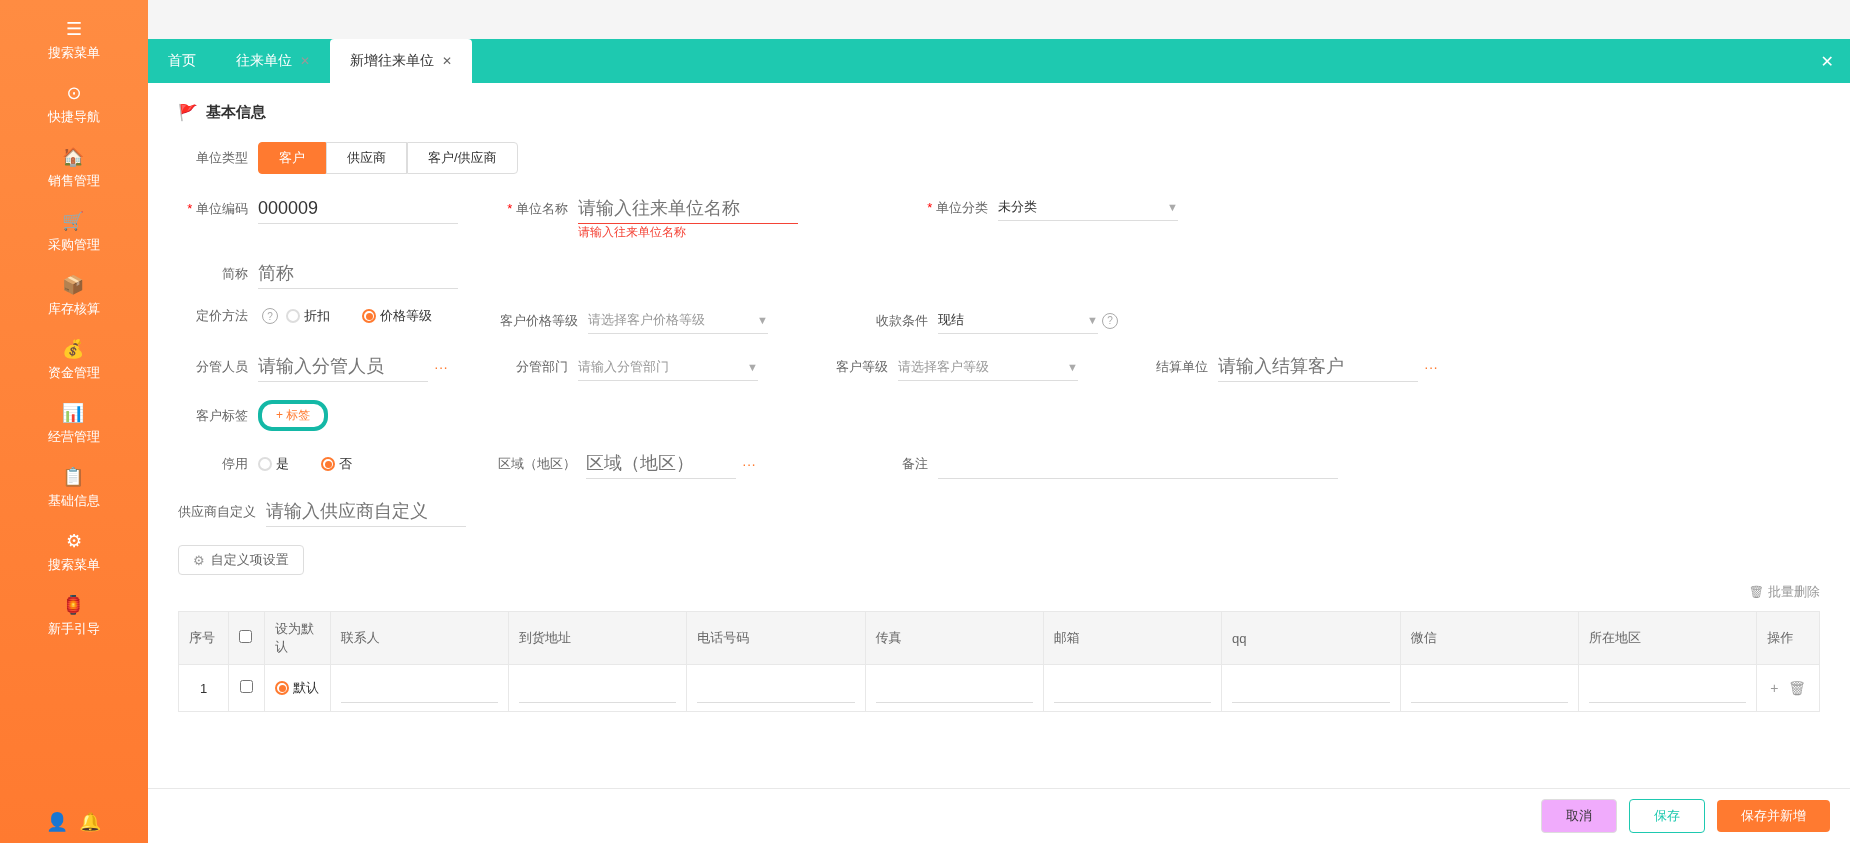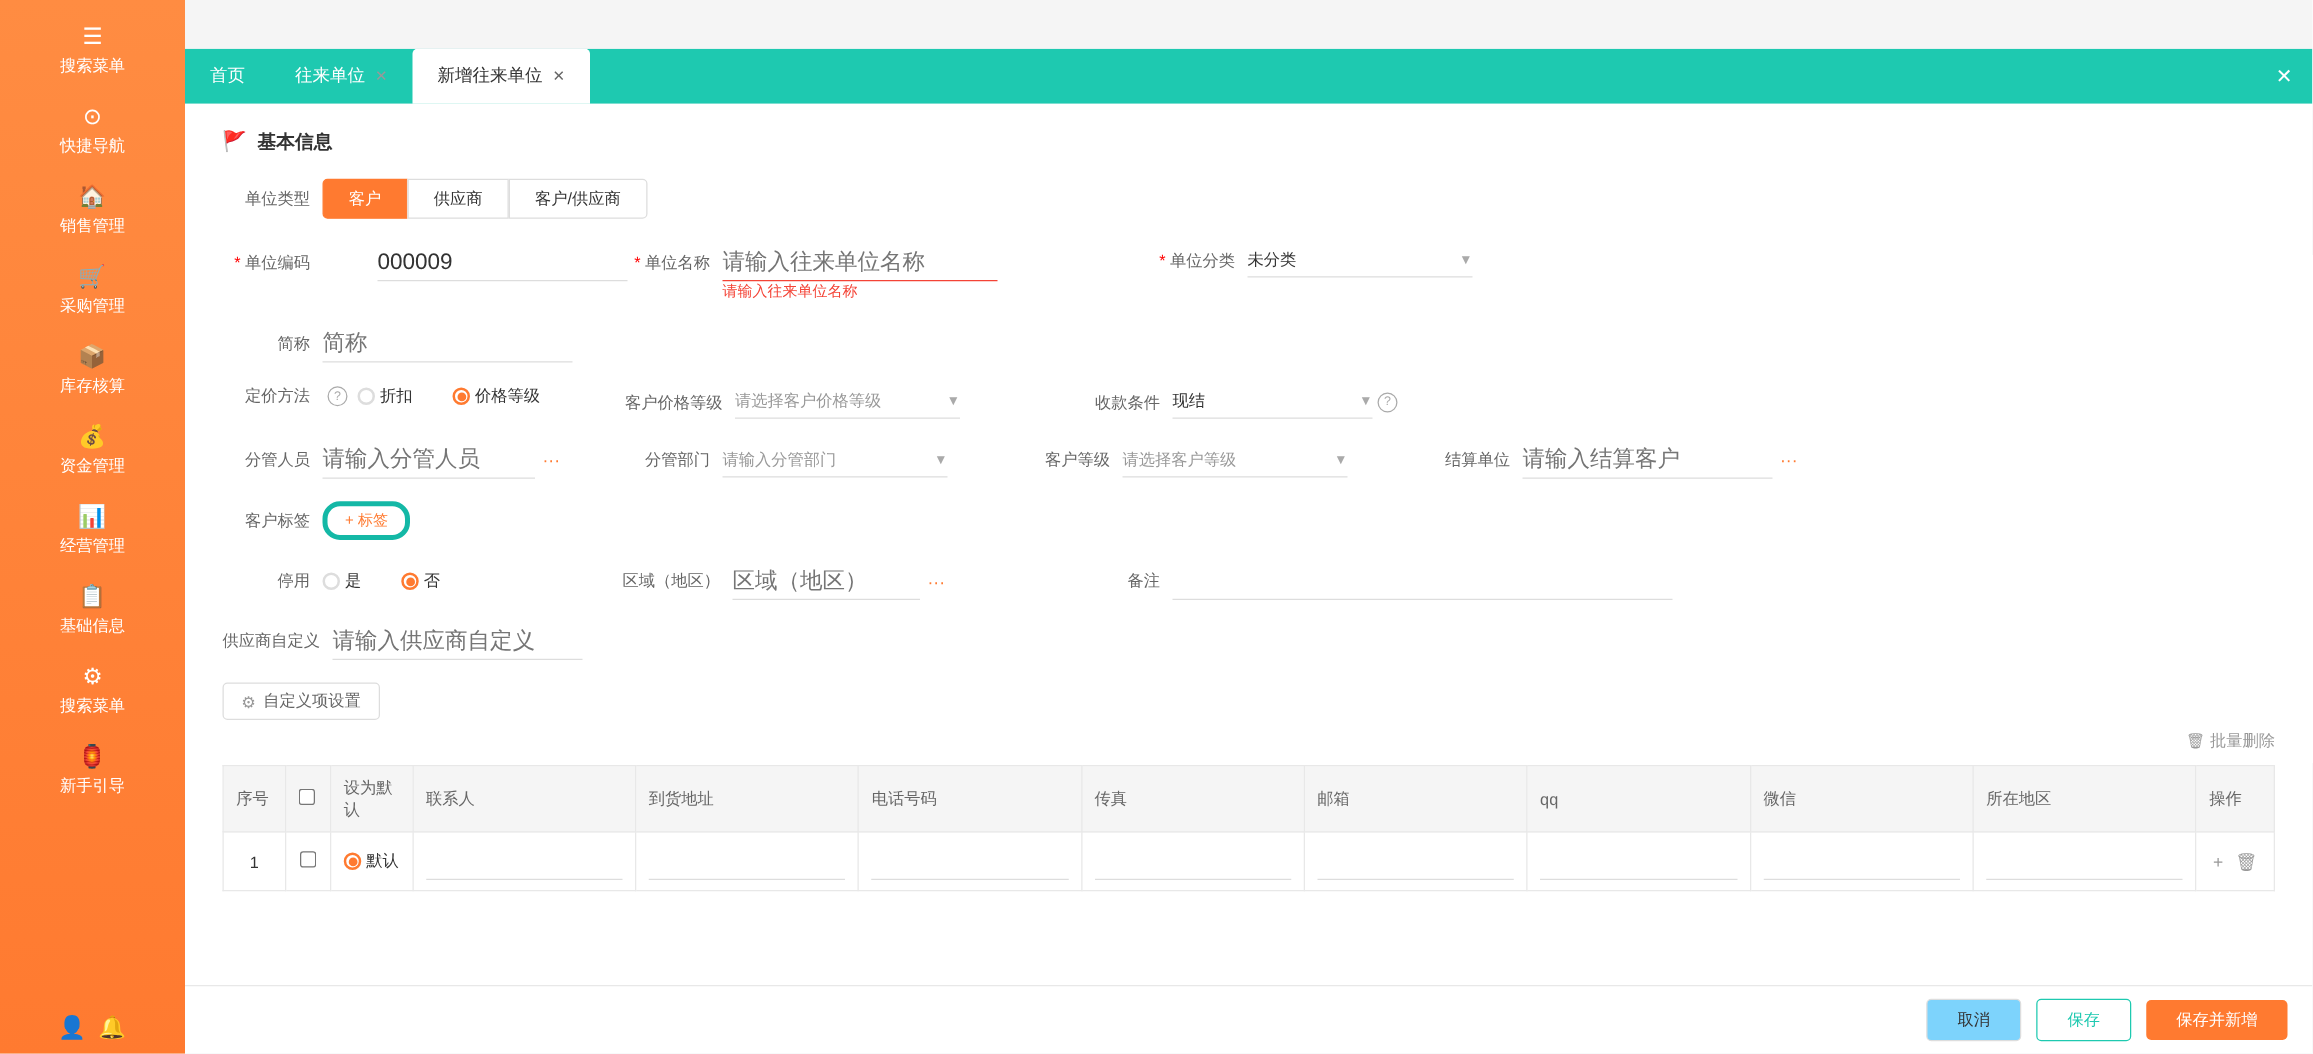--- a/index.html
+++ b/index.html
@@ -323,21 +323,21 @@
       border-top: 1px solid #e8e8e8;
       display: flex;
       justify-content: flex-end;
       align-items: center;
       padding: 10px 20px;
       gap: 12px;
       flex-shrink: 0;
     }
     .btn-cancel {
       border: 1px solid #ddd;
-      background: #7dd3fc;
+      background: #f0abfc;
       padding: 7px 24px;
       border-radius: 4px;
       cursor: pointer;
       font-size: 13px;
       color: #333;
     }
     .btn-save {
       border: none;
       background: white;
       border: 1px solid #1ec9b0;
@@ -443,21 +443,21 @@
     <div class="form-row" style="margin-bottom:20px; align-items:center;">
       <div class="form-label">单位类型</div>
       <div class="unit-type-group">
         <button class="unit-btn active">客户</button>
         <button class="unit-btn">供应商</button>
         <button class="unit-btn">客户/供应商</button>
       </div>
     </div>
 
     <div class="form-row">
-      <div class="form-field" style="flex:0 0 320px;gap:44px;">
+      <div class="form-field" style="flex:0 0 320px;">
         <span class="form-label required">单位编码</span>
         <input class="form-input" type="text" style="max-width: 200px;" value="000009">
       </div>
       <div class="form-field" style="flex:0 0 420px; flex-direction: column; align-items: flex-start;">
         <div style="display:flex;align-items:center;width:100%;">
           <span class="form-label required">单位名称</span>
           <input class="form-input error" type="text" style="max-width: 220px;" placeholder="请输入往来单位名称">
         </div>
         <div style="padding-left:80px;">
           <span class="error-msg">请输入往来单位名称</span>

